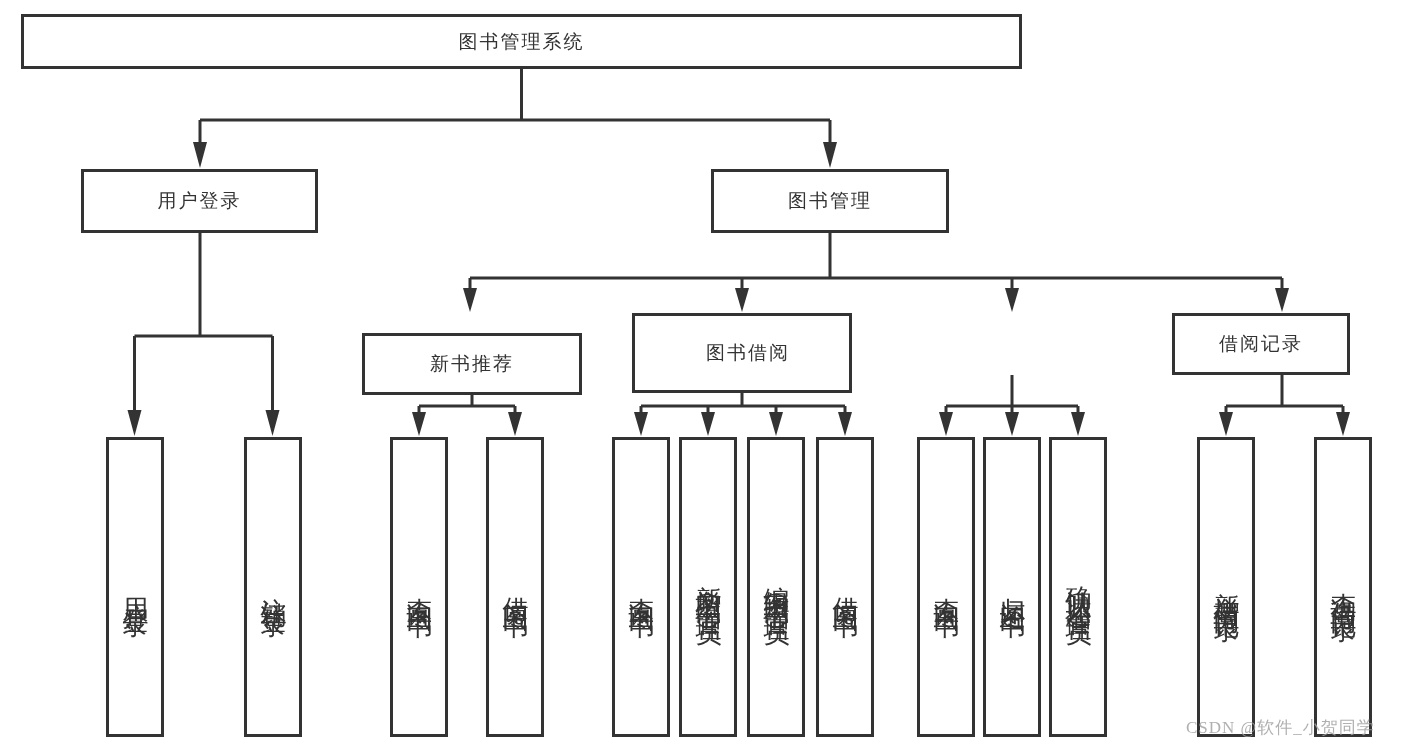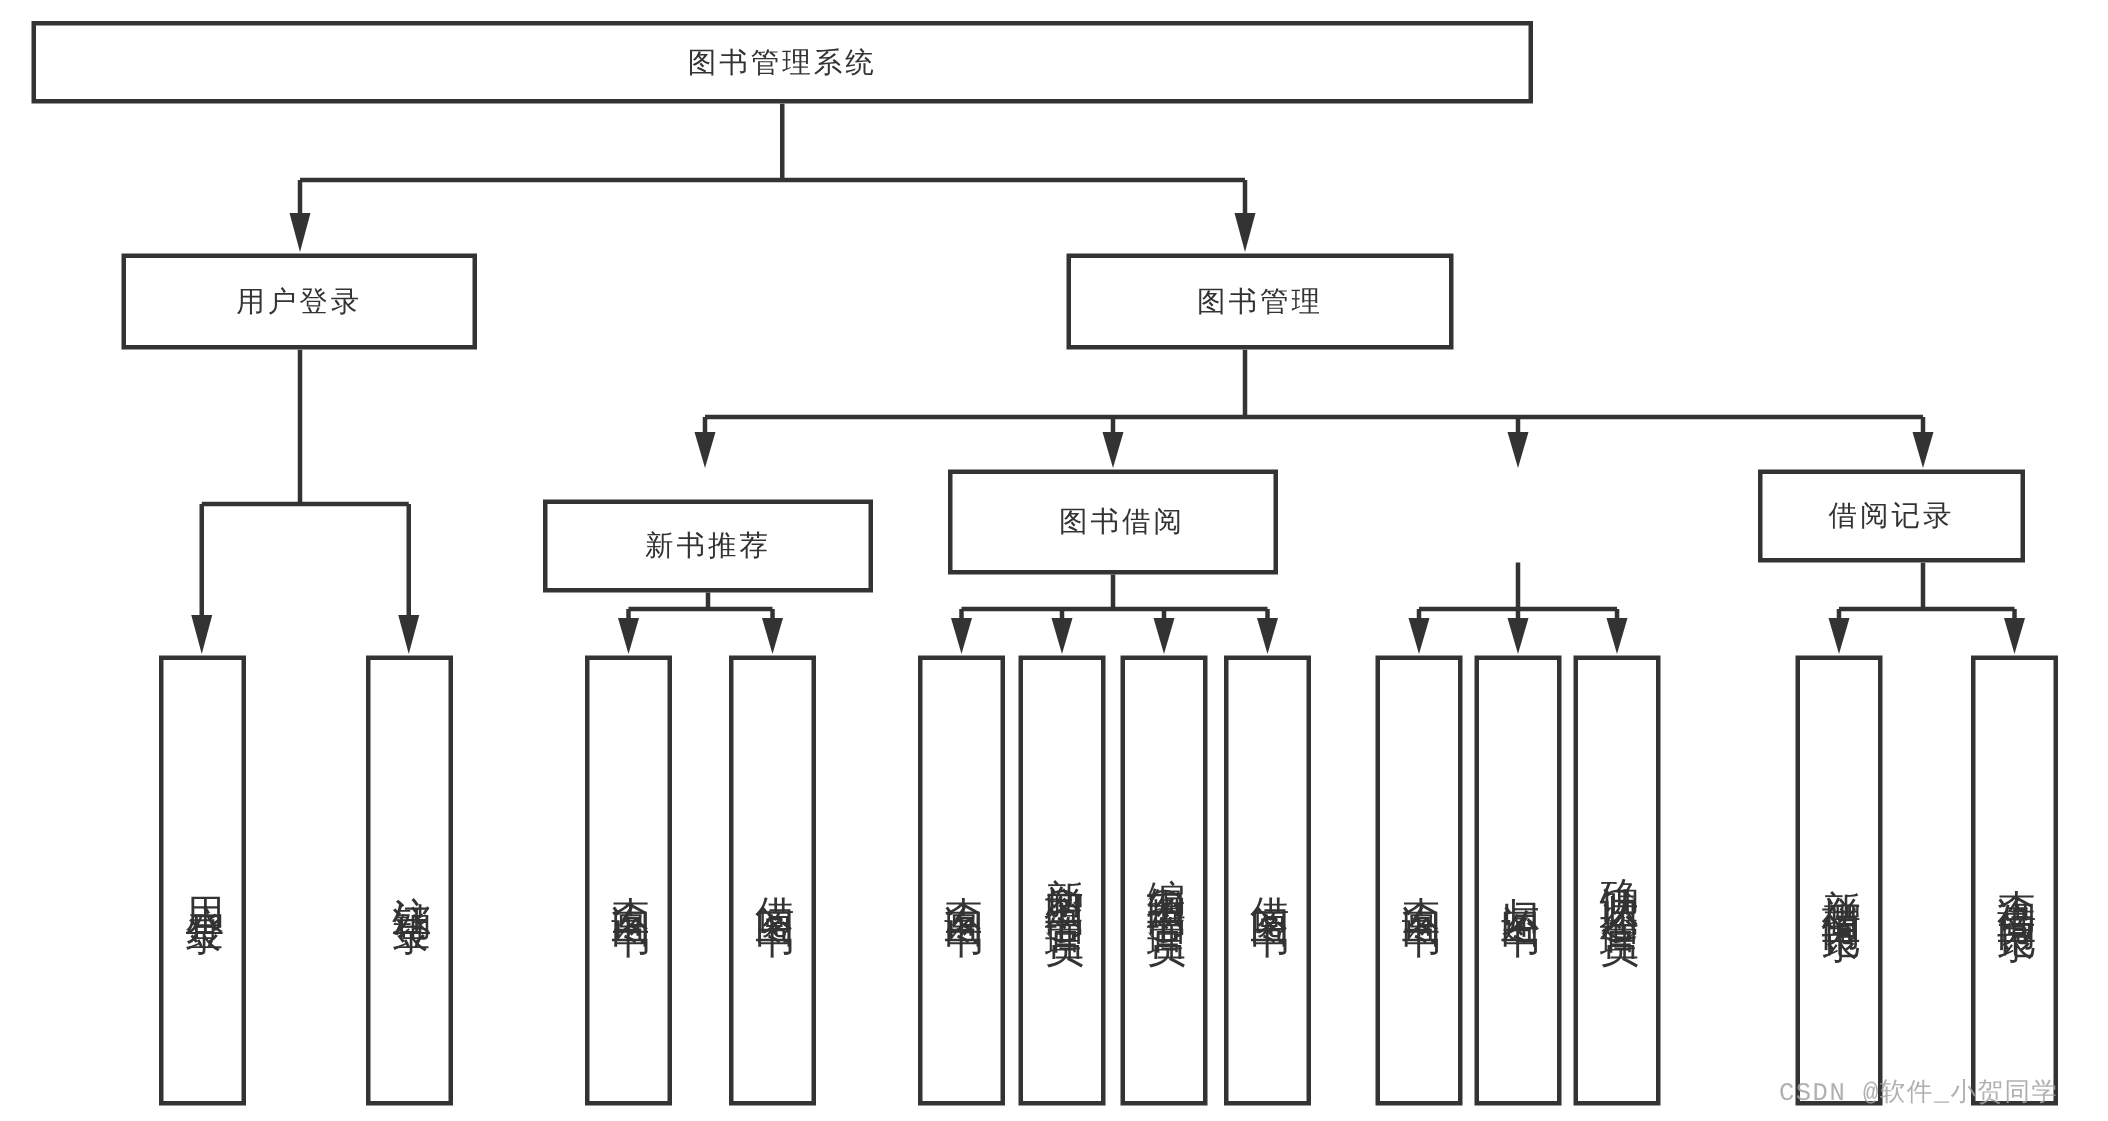--- a/index.html
+++ b/index.html
@@ -1,21 +1,21 @@
 <!DOCTYPE html>
 <html><head>
 <meta charset="utf-8">
 <style>
   html, body { margin: 0; padding: 0; background: #ffffff; }
   #stage {
     position: relative;
     width: 1405px;
     height: 747px;
     background: #ffffff;
-    font-family: Liberation Mono, monospace;
+    font-family: Liberation Serif, serif;
     overflow: hidden;
   }
   #connectors {
     position: absolute;
     left: 0; top: 0;
     width: 1405px; height: 747px;
   }
   .node {
     position: absolute;
     box-sizing: border-box;
@@ -129,28 +129,28 @@
     </g>
   </svg>
 
   <div class="node hnode root-node" style="left:21px; top:14px; width:1001px; height:55px;">
     <span>图书管理系统</span>
   </div>
 
   <div class="node hnode" style="left:81px; top:169px; width:237px; height:64px;">
     <span>用户登录</span>
   </div>
-  <div class="node hnode" style="left:711px; top:169px; width:258px; height:64px;">
+  <div class="node hnode" style="left:711px; top:169px; width:238px; height:64px;">
     <span>图书管理</span>
   </div>
 
   <div class="node hnode" style="left:362px; top:313px; width:220px; height:62px;margin-top:20px;">
     <span>新书推荐</span>
   </div>
-  <div class="node hnode" style="left:632px; top:313px; width:220px; height:70px;padding-left:12px;">
+  <div class="node hnode" style="left:632px; top:313px; width:220px; height:80px;padding-left:12px;">
     <span>图书借阅</span>
   </div>
   <div class="node hnode" style="left:1172px; top:313px; width:178px; height:62px;">
     <span>借阅记录</span>
   </div>
 
   <div class="node leaf" style="left:106px; top:437px; width:58px; height:300px;">
     <span>用户登录</span>
   </div>
   <div class="node leaf" style="left:244px; top:437px; width:58px; height:300px;">

